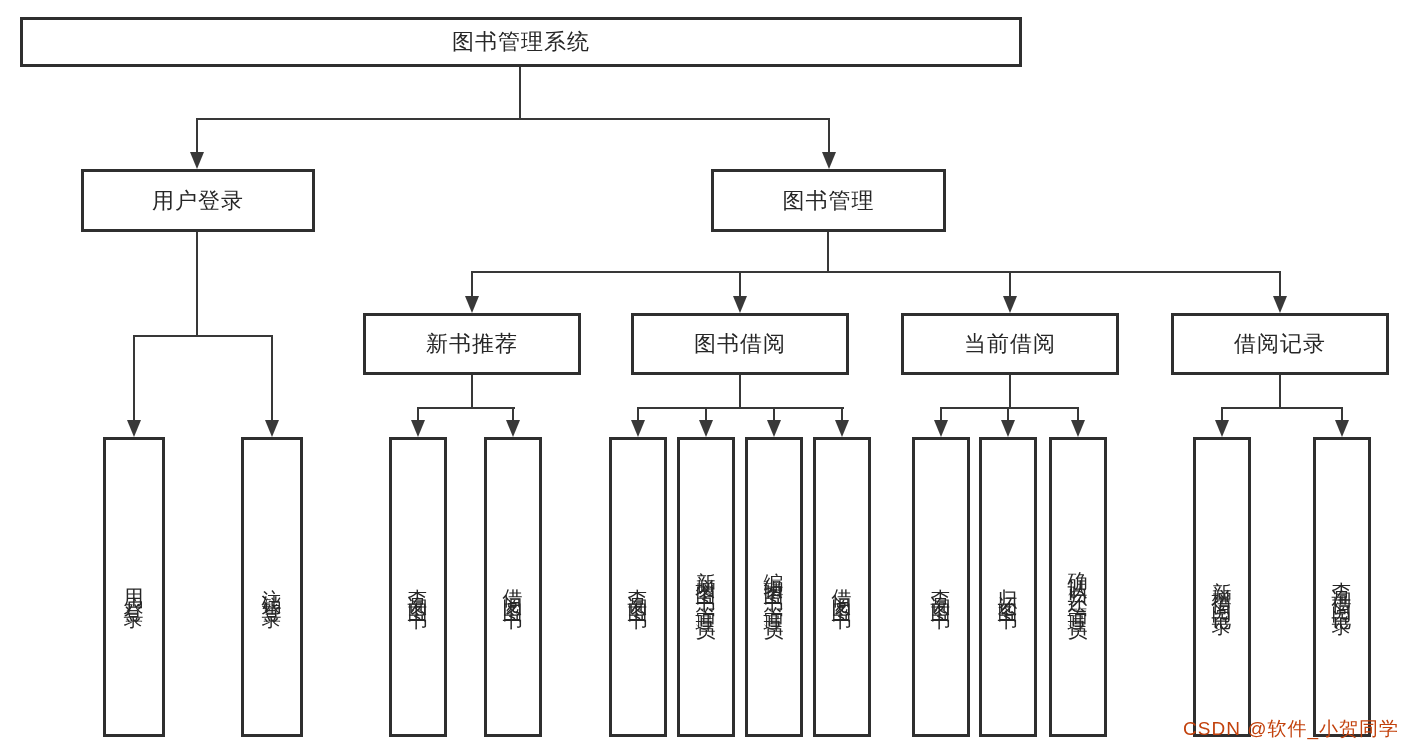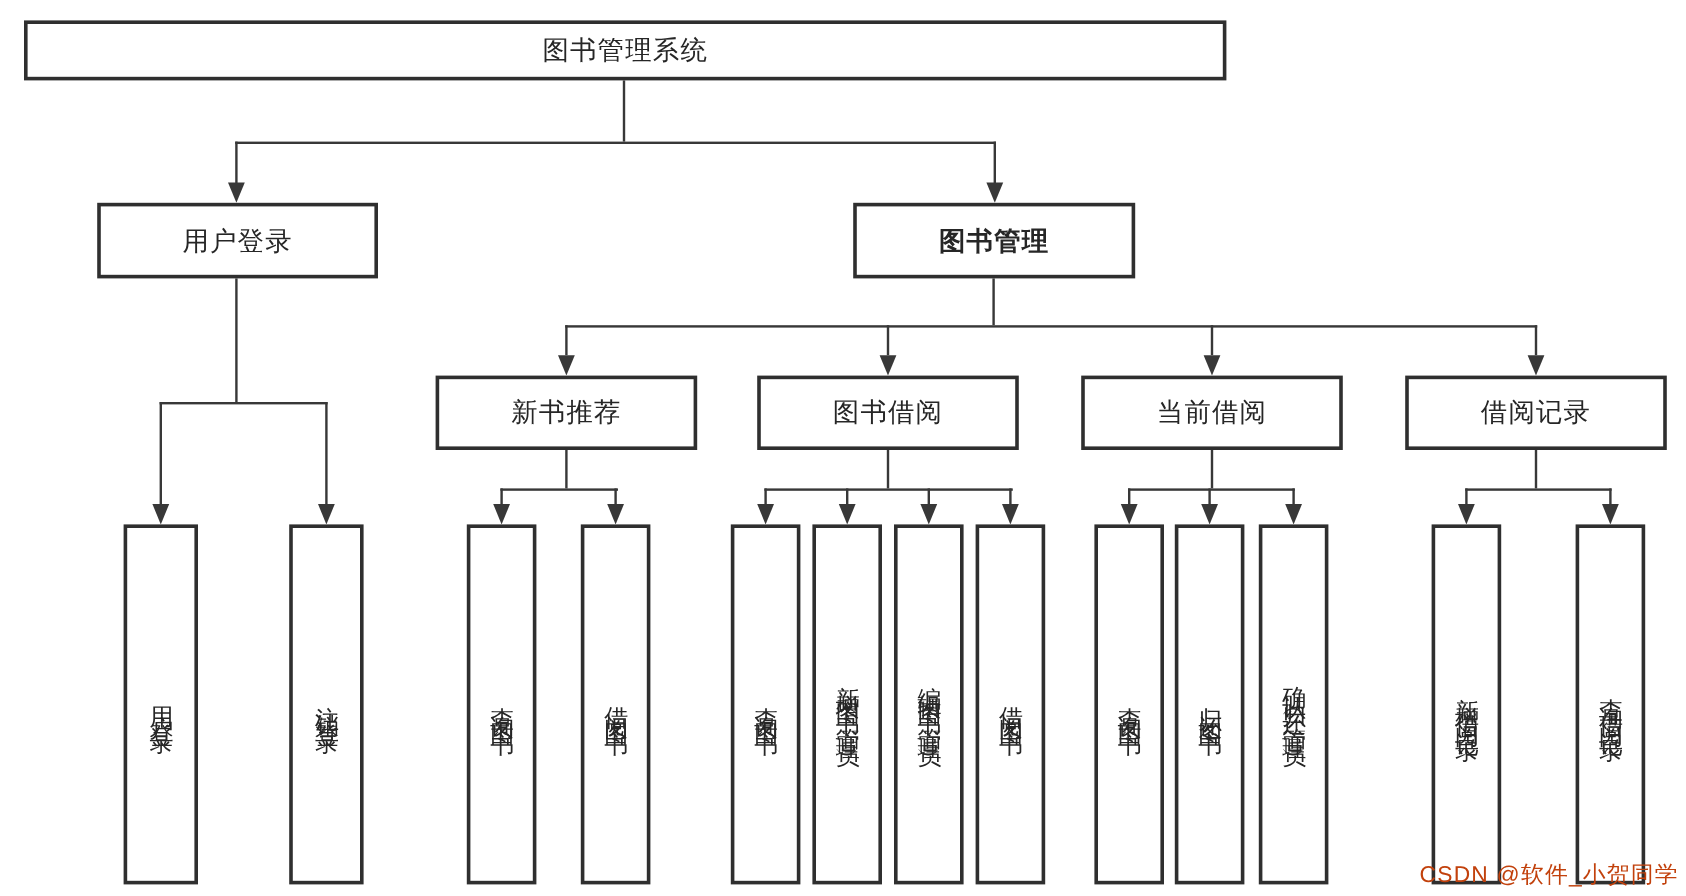--- a/index.html
+++ b/index.html
@@ -62,21 +62,21 @@
   <div class="vline" style="left:519px;top:67px;height:51px;"></div>
   <div class="hline" style="left:196px;top:118px;width:634px;"></div>
   <div class="vline" style="left:196px;top:118px;height:35px;"></div>
   <div class="arrow" style="left:190px;top:152px;"></div>
   <div class="vline" style="left:828px;top:118px;height:35px;"></div>
   <div class="arrow" style="left:822px;top:152px;"></div>
 
   <div class="box hbox" style="left:81px;top:169px;width:234px;height:63px;">
     <span>用户登录</span>
   </div>
-  <div class="box hbox" style="left:711px;top:169px;width:235px;height:63px;font-weight:bold;">
+  <div class="box hbox" style="left:711px;top:169px;width:235px;height:63px;">
     <span>图书管理</span>
   </div>
 
   <div class="vline" style="left:196px;top:232px;height:103px;"></div>
   <div class="hline" style="left:133px;top:335px;width:140px;"></div>
   <div class="vline" style="left:133px;top:335px;height:85px;"></div>
   <div class="arrow" style="left:127px;top:420px;"></div>
   <div class="vline" style="left:271px;top:335px;height:85px;"></div>
   <div class="arrow" style="left:265px;top:420px;"></div>
 

